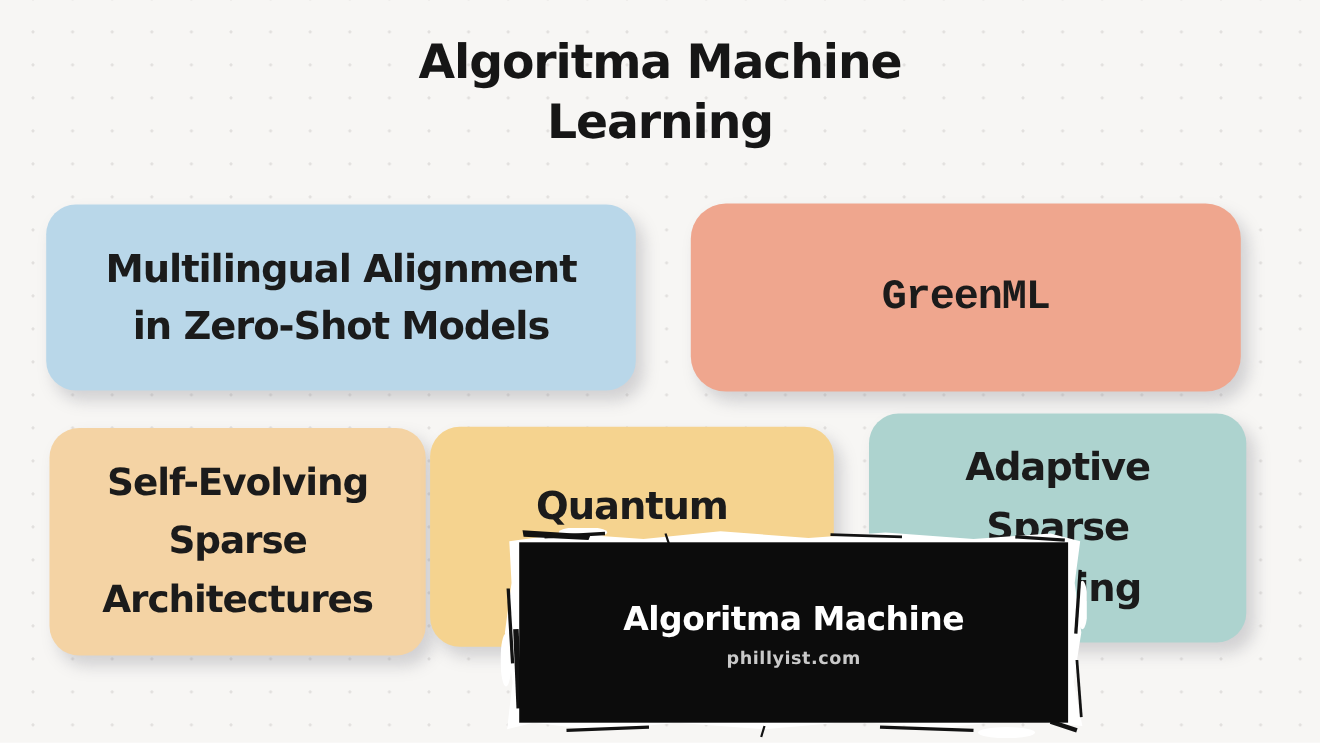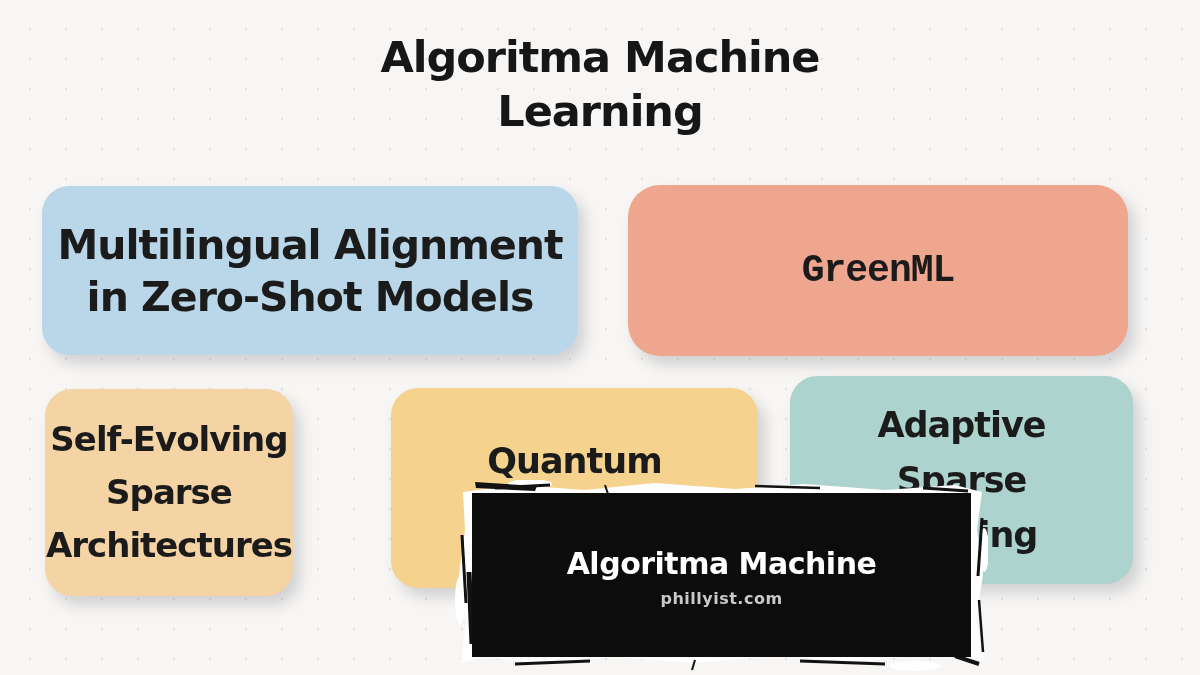--- a/index.html
+++ b/index.html
@@ -32,31 +32,31 @@
     text-align:center;
     font-weight:700; color:#1b1b1b;
     box-shadow:7px 9px 14px rgba(125,125,135,0.30);
     letter-spacing:-1px;
   }
   .card .line{ display:block; }
 
   .card-multilingual{
     left:42px; top:186px; width:536px; height:169px;
     background:#b9d7e9;
-    font-size:41px; line-height:52px;
+    font-size:35px; line-height:52px;
   }
   .card-greenml{
     left:628px; top:185px; width:500px; height:171px;
     background:#efa68e;
     font-size:38px; line-height:46px;
     border-radius:32px;
     font-family:Liberation Mono, monospace;
   }
   .card-selfevolving{
-    left:45px; top:389px; width:248px; height:207px;
+    left:45px; top:389px; width:342px; height:207px;
     background:#f4d3a4;
     font-size:34px; line-height:53px;
   }
   .card-quantum{
     left:391px; top:388px; width:367px; height:200px;
     background:#f5d38f;
     font-size:35px; line-height:53px;
   }
   .card-adaptive{
     left:790px; top:376px; width:343px; height:208px;

